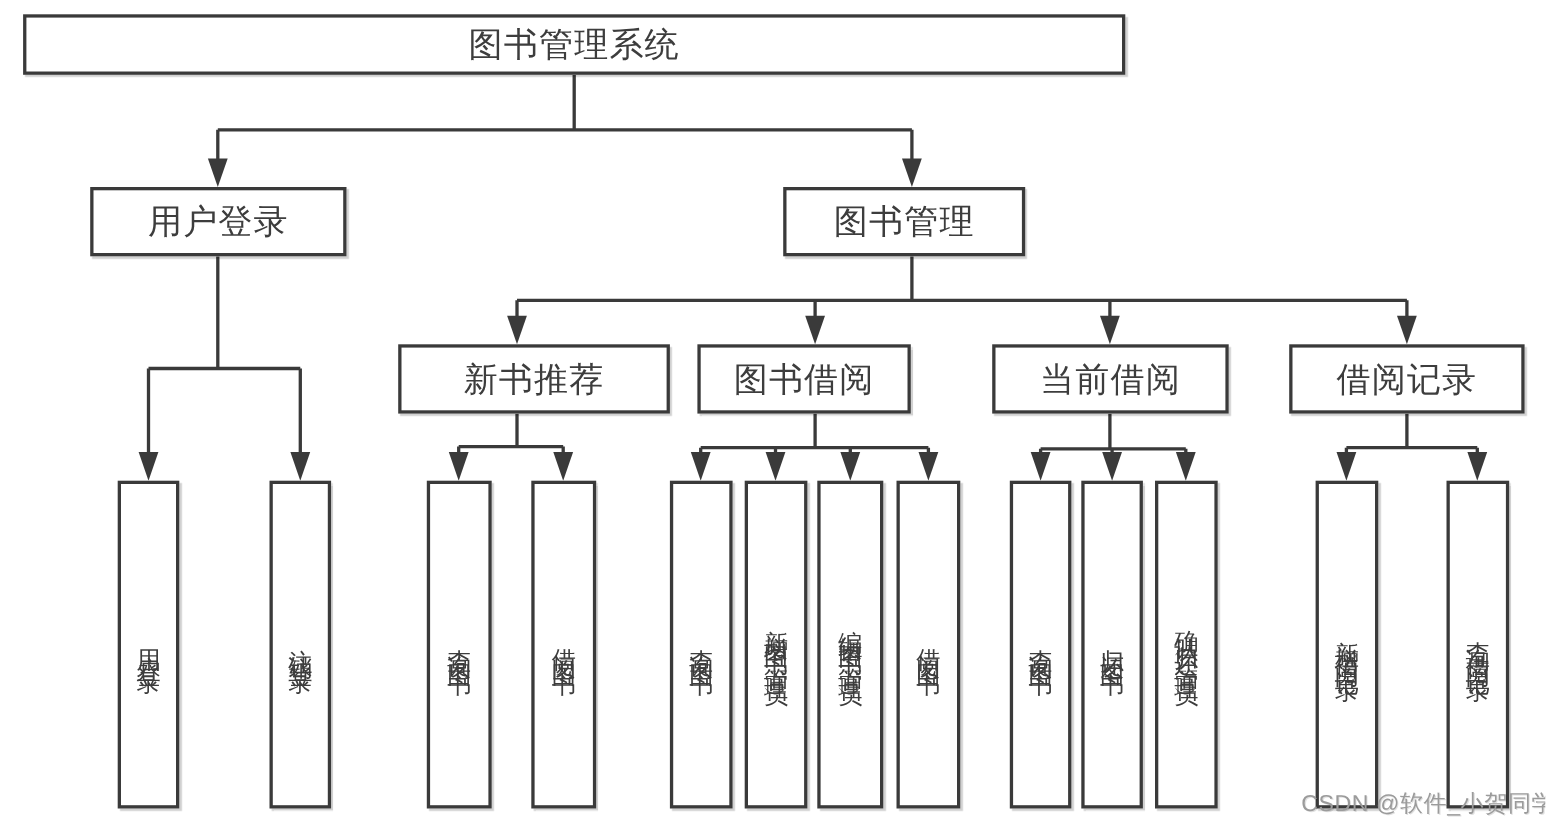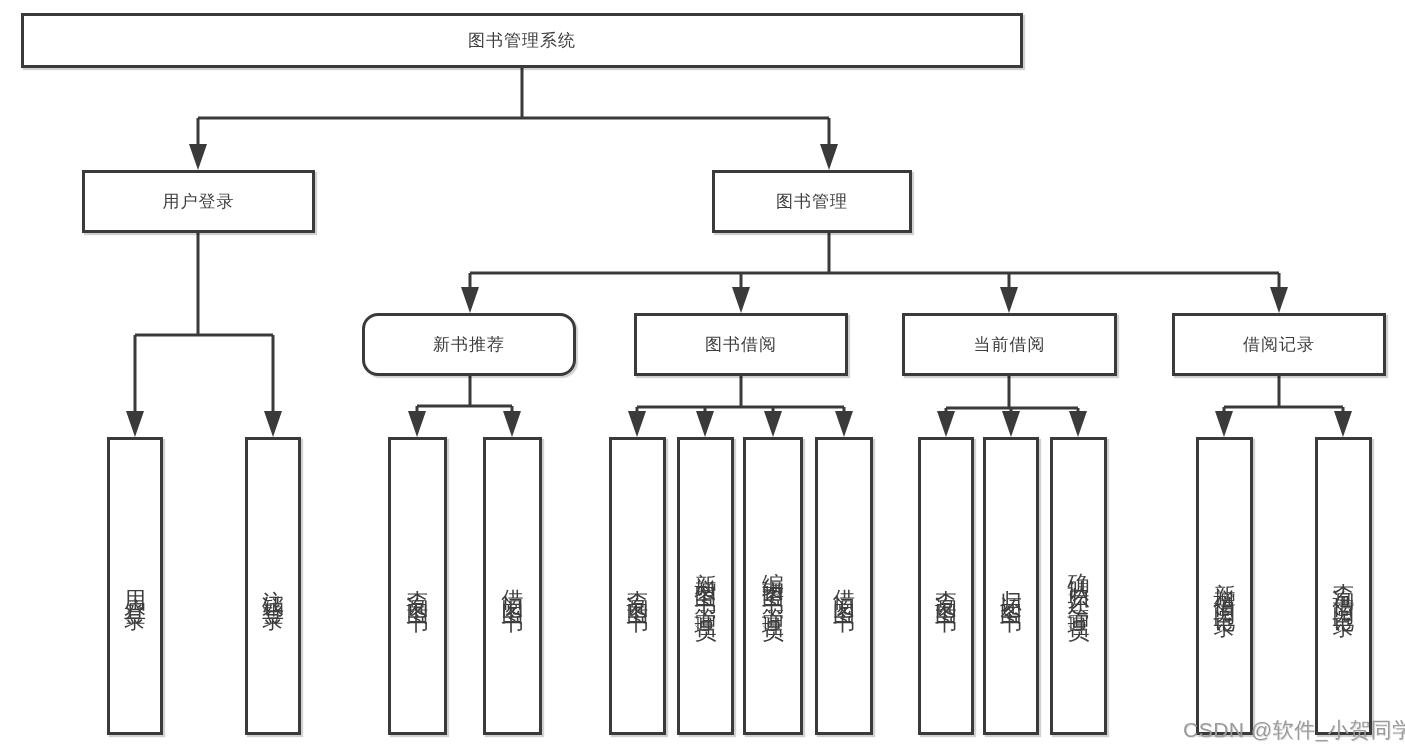--- a/index.html
+++ b/index.html
@@ -15,21 +15,21 @@
     position:absolute;
     box-sizing:border-box;
     border:3px solid #3a3a3a;
     background:#ffffff;
     display:flex;
     align-items:center;
     justify-content:center;
     box-shadow:2px 2px 1px rgba(0,0,0,0.18);
   }
   .hlabel{
-    font-size:17px;
+    font-size:31px;
     letter-spacing:1px;
     white-space:nowrap;
     color:#3d3d3d;
   }
   .vlabel{
     writing-mode:vertical-rl;
     text-orientation:mixed;
     font-size:22px;
     letter-spacing:7px;
     line-height:1;
@@ -100,28 +100,28 @@
     <polygon points="1334,411 1352,411 1343,437"></polygon>
   </svg>
 
   <div class="box" style="left:21px;top:13px;width:1002px;height:55px;">
     <span class="hlabel">图书管理系统</span>
   </div>
 
   <div class="box" style="left:82px;top:170px;width:233px;height:63px;">
     <span class="hlabel">用户登录</span>
   </div>
-  <div class="box" style="left:712px;top:170px;width:200px;height:63px;">
+  <div class="box" style="left:712px;top:170px;width:220px;height:63px;">
     <span class="hlabel">图书管理</span>
   </div>
 
-  <div class="box" style="left:362px;top:313px;width:214px;height:63px;border-radius:16px;">
+  <div class="box" style="left:362px;top:313px;width:247px;height:63px;">
     <span class="hlabel">新书推荐</span>
   </div>
-  <div class="box" style="left:634px;top:313px;width:214px;height:63px;font-family:Liberation Serif, serif;">
+  <div class="box" style="left:634px;top:313px;width:194px;height:63px;font-family:Liberation Serif, serif;">
     <span class="hlabel">图书借阅</span>
   </div>
   <div class="box" style="left:902px;top:313px;width:215px;height:63px;text-align:right;">
     <span class="hlabel">当前借阅</span>
   </div>
   <div class="box" style="left:1172px;top:313px;width:214px;height:63px;text-align:right;">
     <span class="hlabel">借阅记录</span>
   </div>
 
   <div class="box" style="left:107px;top:437px;width:56px;height:298px;">

